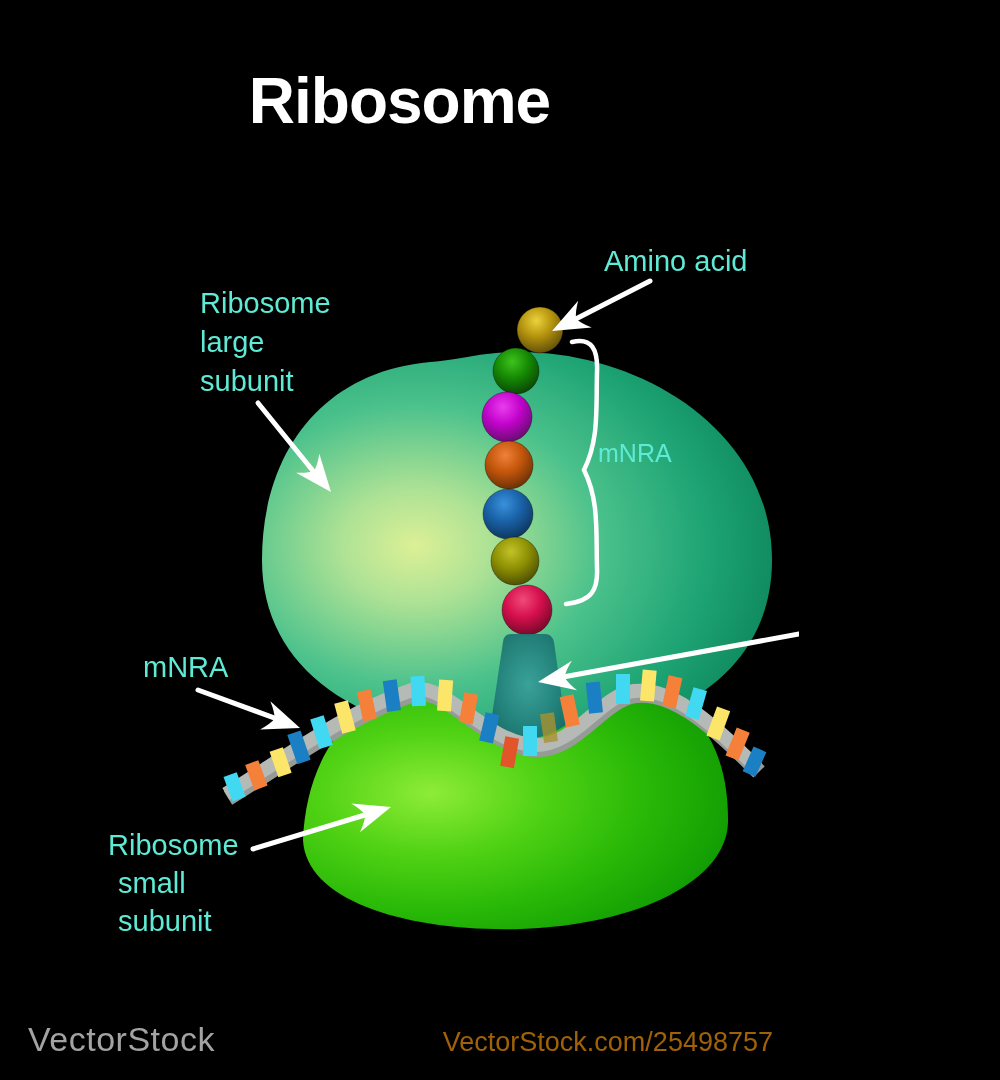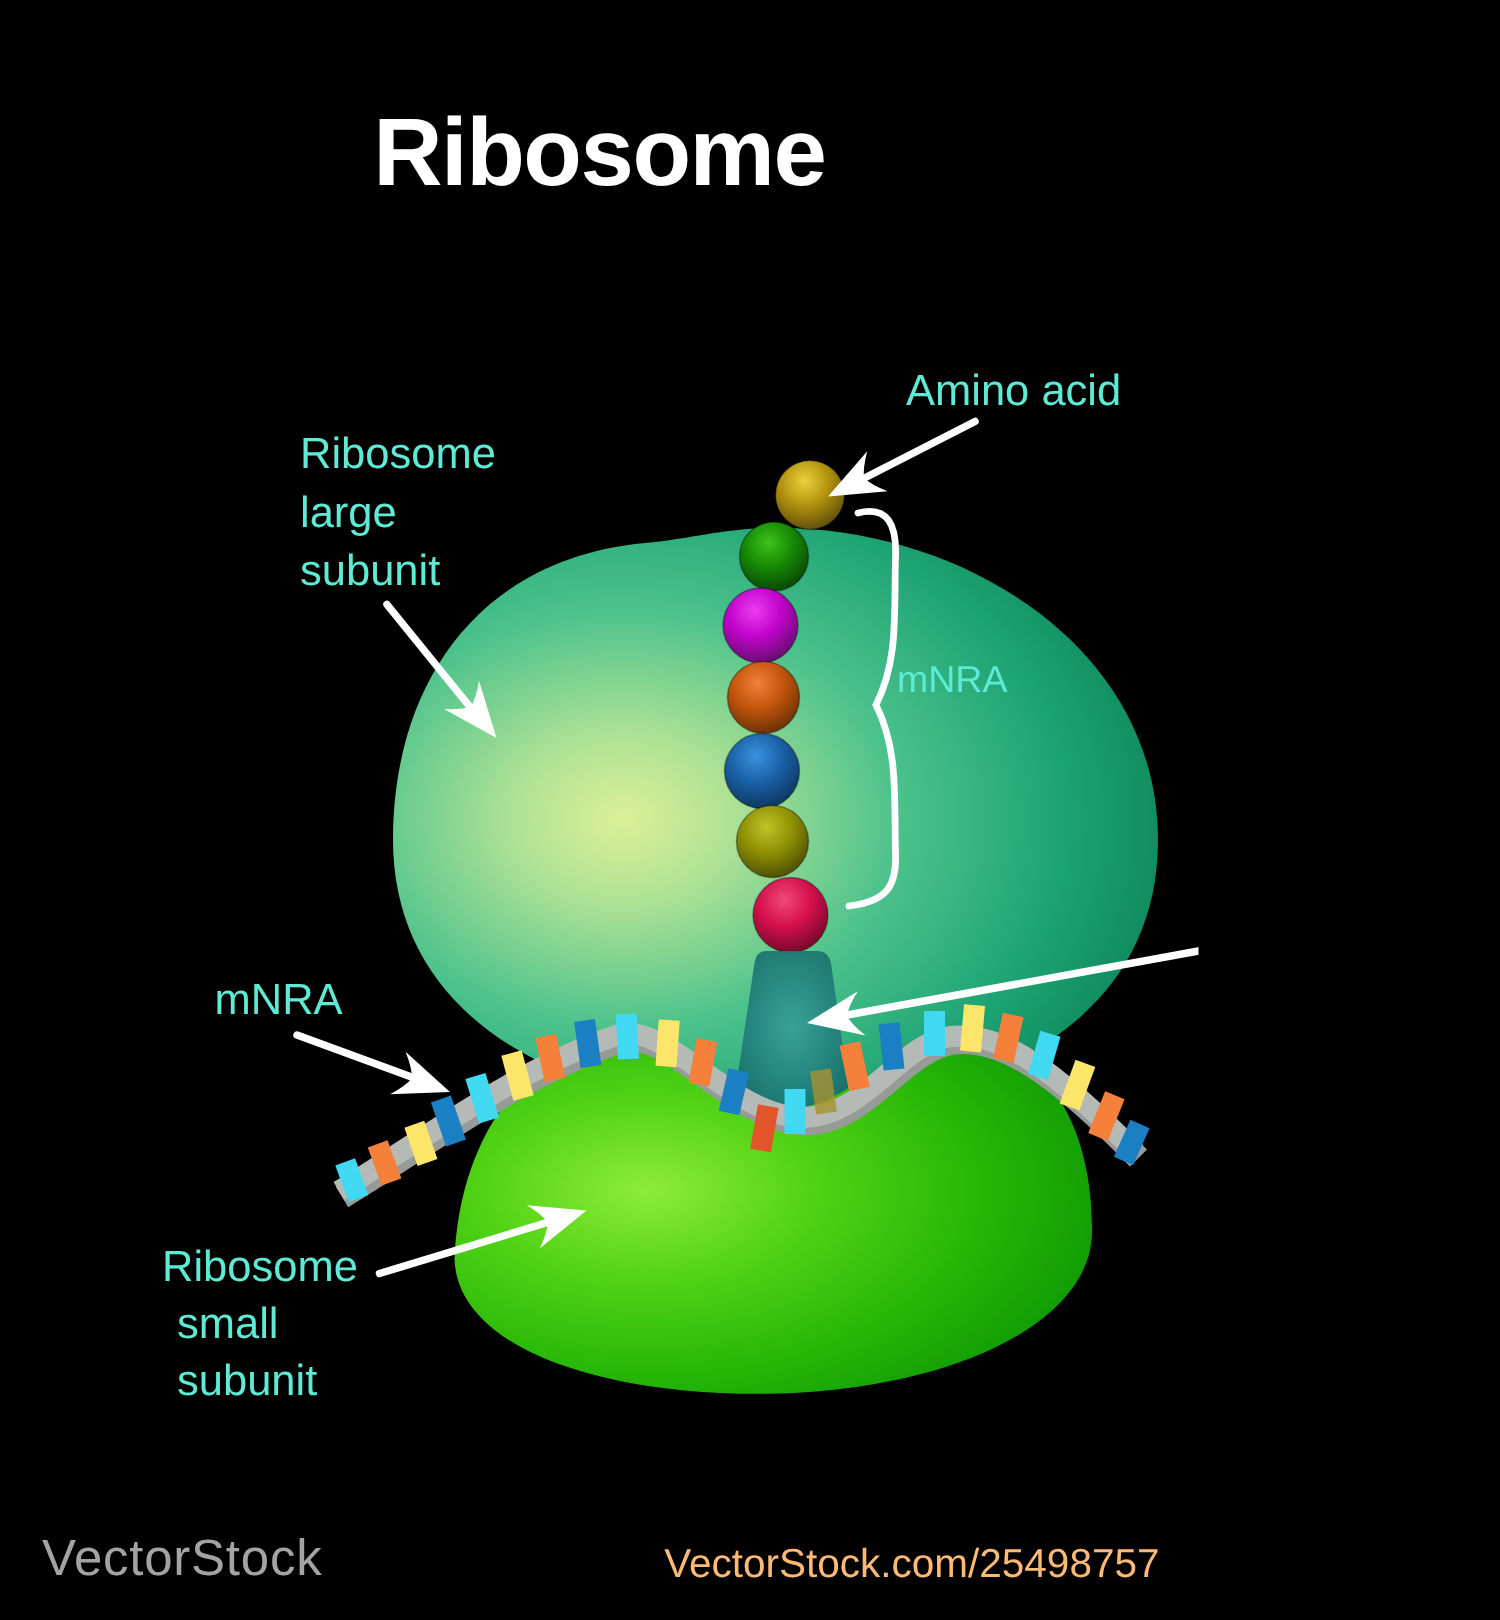--- a/index.html
+++ b/index.html
@@ -33,21 +33,21 @@
   .lbl-trna{left:781px;top:580px;font-size:28px;margin-left:40px;}
   .lbl-mnra{left:143px;top:648px;}
   .lbl-small{left:108px;top:826px;line-height:38px;}
   .lbl-small .indent{margin-left:10px;}
   .wm-left{
     position:absolute;left:28px;top:1020px;
     color:#a3a3a3;font-size:34px;font-weight:400;letter-spacing:0.5px;
   }
   .wm-right{
     position:absolute;right:26px;top:1027px;
-    color:#fdba74;font-size:27px;text-align:center;
+    color:#a16207;font-size:27px;text-align:center;
   }
 </style>
 </head>
 <body>
 
 <div class="canvas">
 
   <svg id="diagram-svg" width="1000" height="1080" viewBox="0 0 1000 1080">
     <defs>
       <radialGradient id="rg-large" cx="30%" cy="50%" r="80%">

